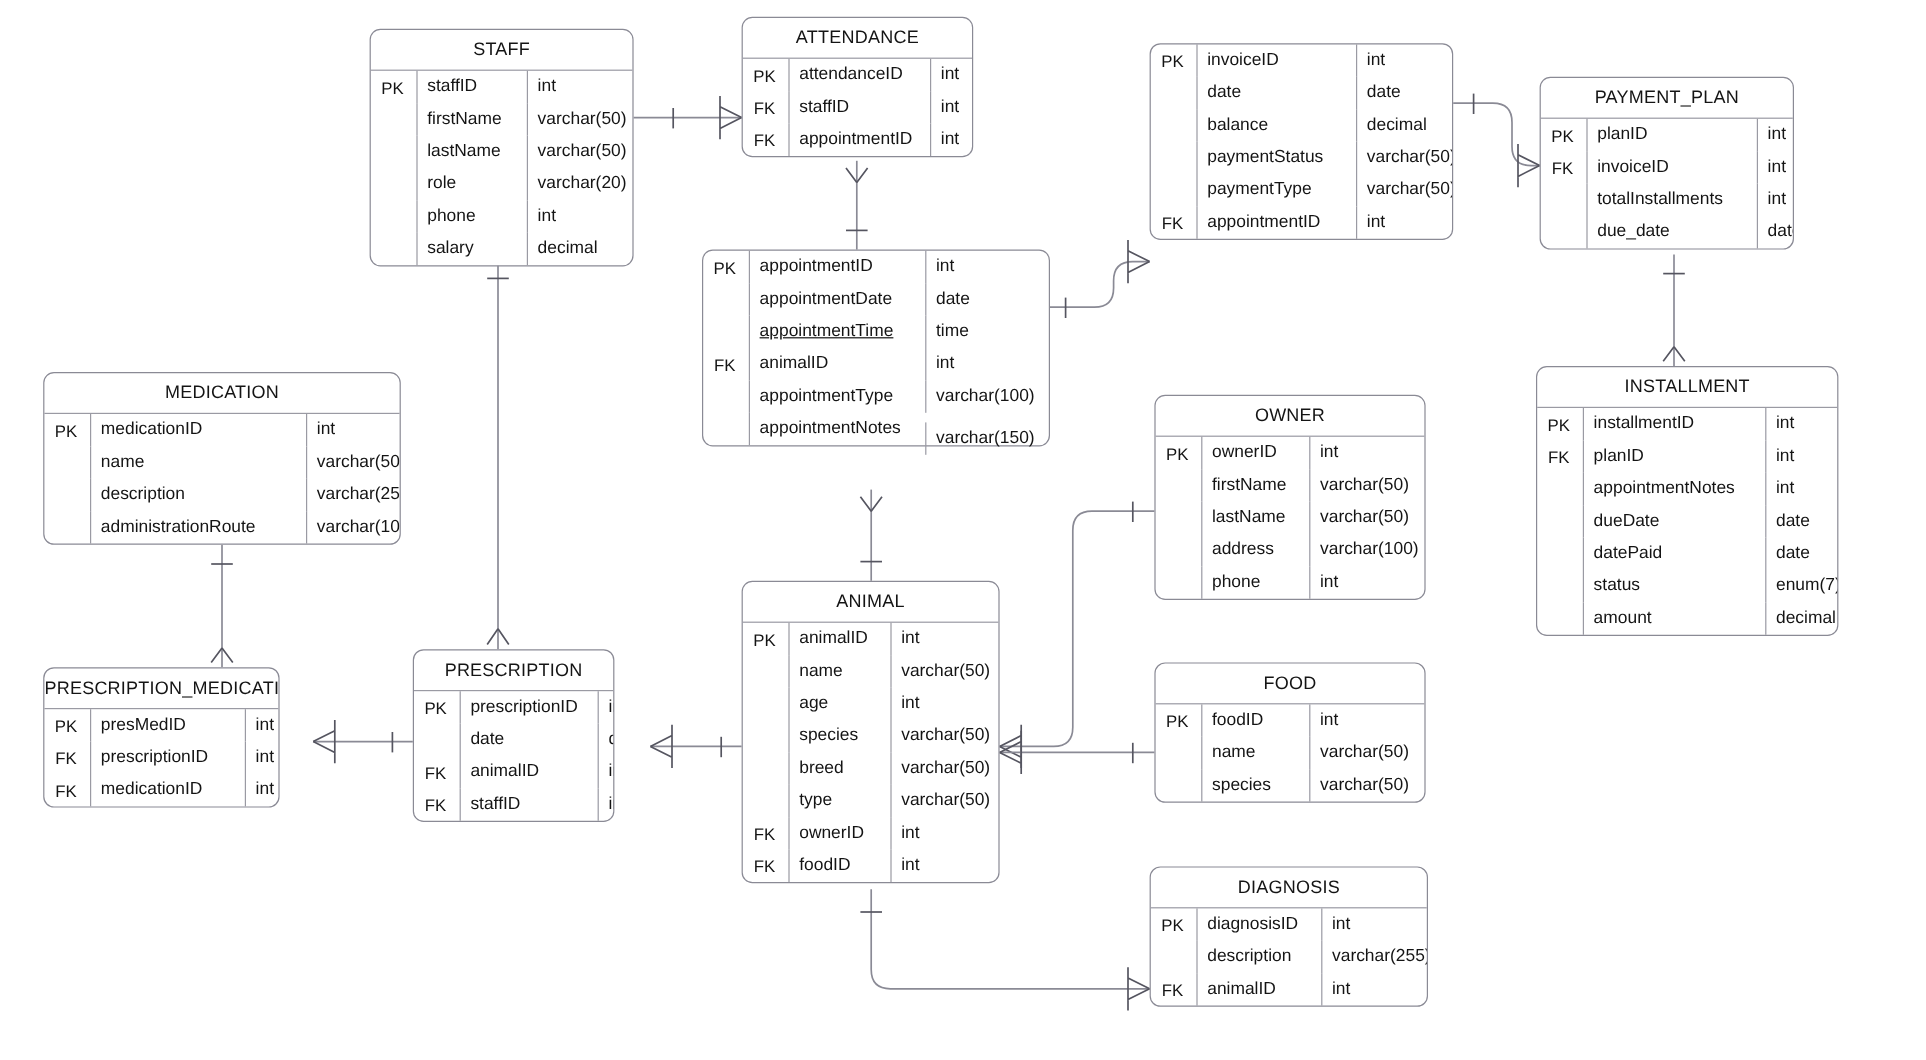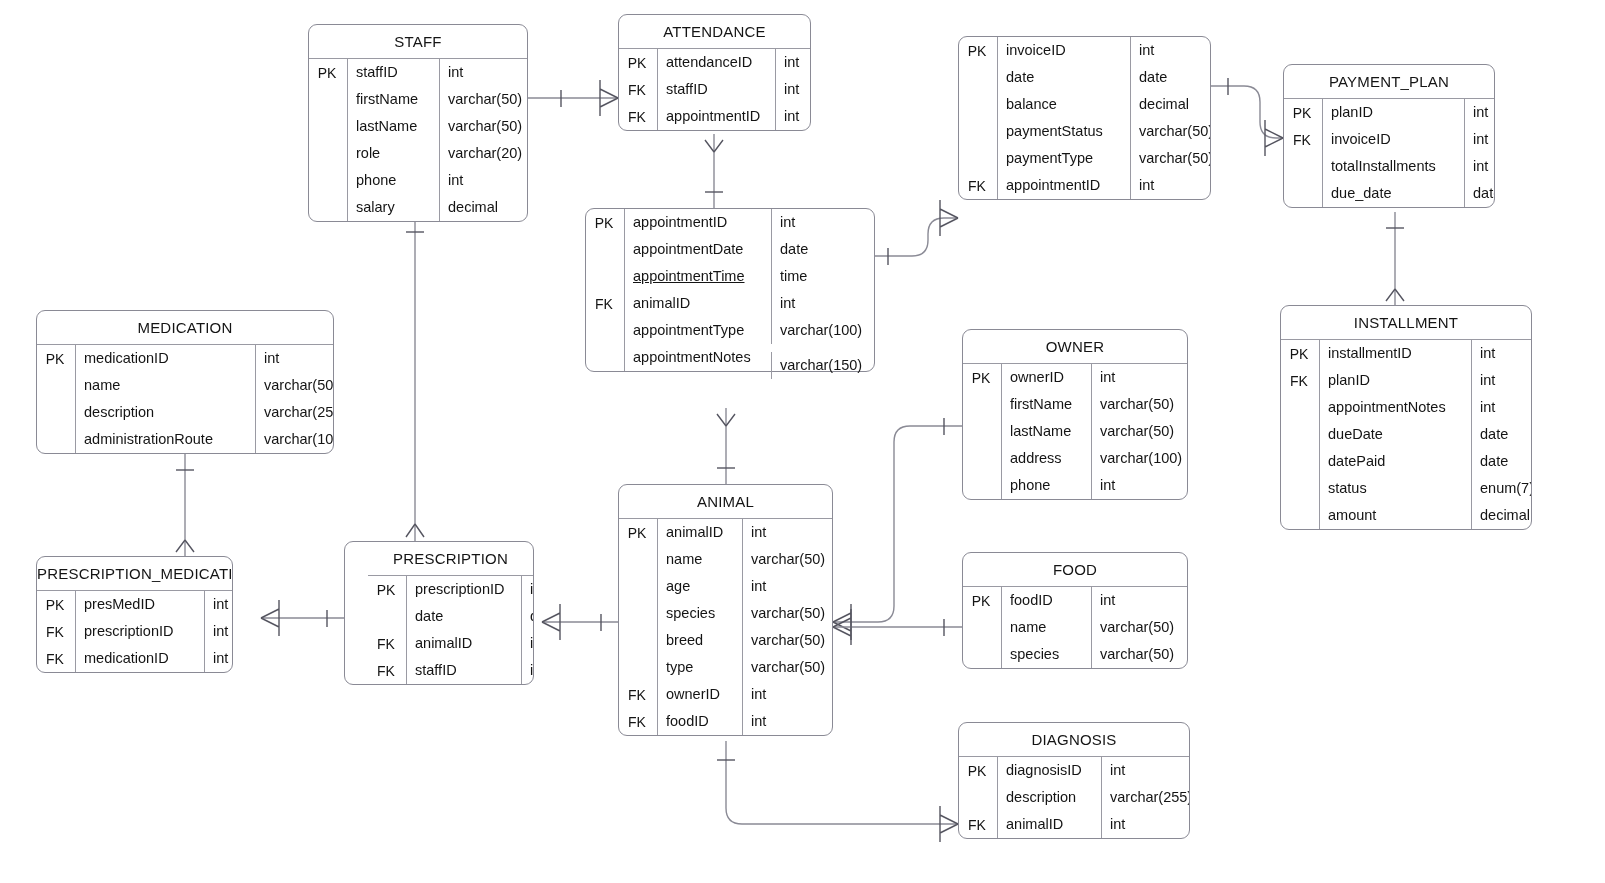--- a/index.html
+++ b/index.html
@@ -463,21 +463,21 @@
           <div class="col-name" style="flex: 0 0 85px;">ownerID</div>
           <div class="col-type" style="flex: 1 1 auto;">int</div>
         </div>
         <div class="attr-row">
           <div class="col-key" style="width: 38px;">FK</div>
           <div class="col-name" style="flex: 0 0 85px;">foodID</div>
           <div class="col-type" style="flex: 1 1 auto;">int</div>
         </div>
       </div>
     </div>
-    <div class="entity" style="left: 344px; top: 541px; width: 190px; padding-left: 23px;">
+    <div class="entity" style="left: 344px; top: 541px; width: 168px;">
       <div class="entity-title">PRESCRIPTION</div>
       <div class="attrs">
         <div class="attr-row">
           <div class="col-key" style="width: 38px;">PK</div>
           <div class="col-name" style="flex: 0 0 115px;">prescriptionID</div>
           <div class="col-type" style="flex: 1 1 auto;">int</div>
         </div>
         <div class="attr-row">
           <div class="col-key" style="width: 38px;"></div>
           <div class="col-name" style="flex: 0 0 115px;">date</div>

